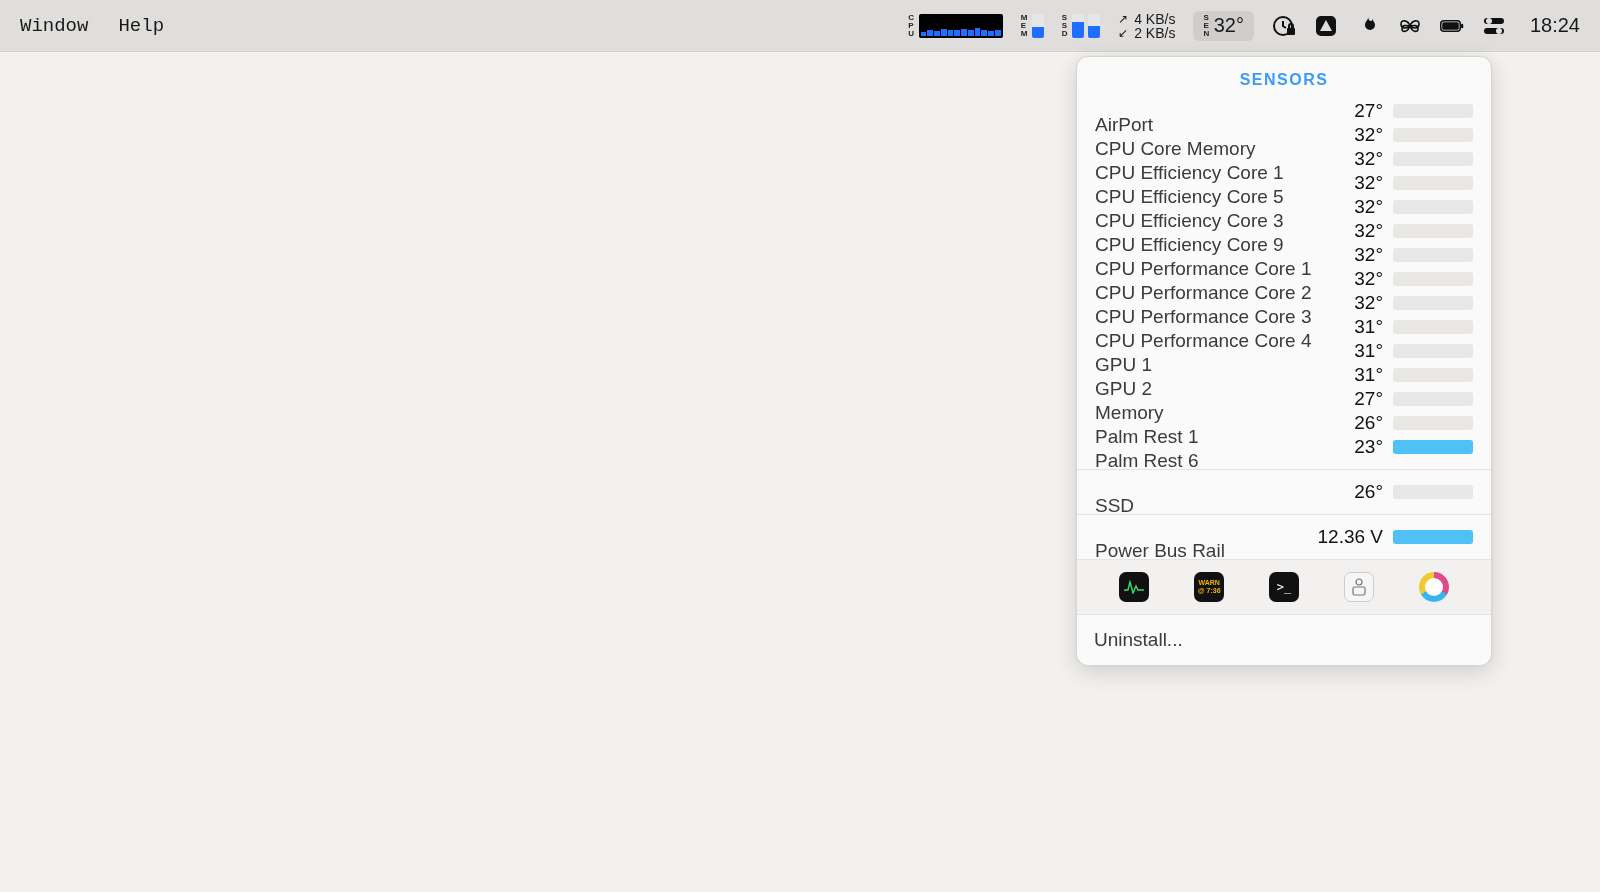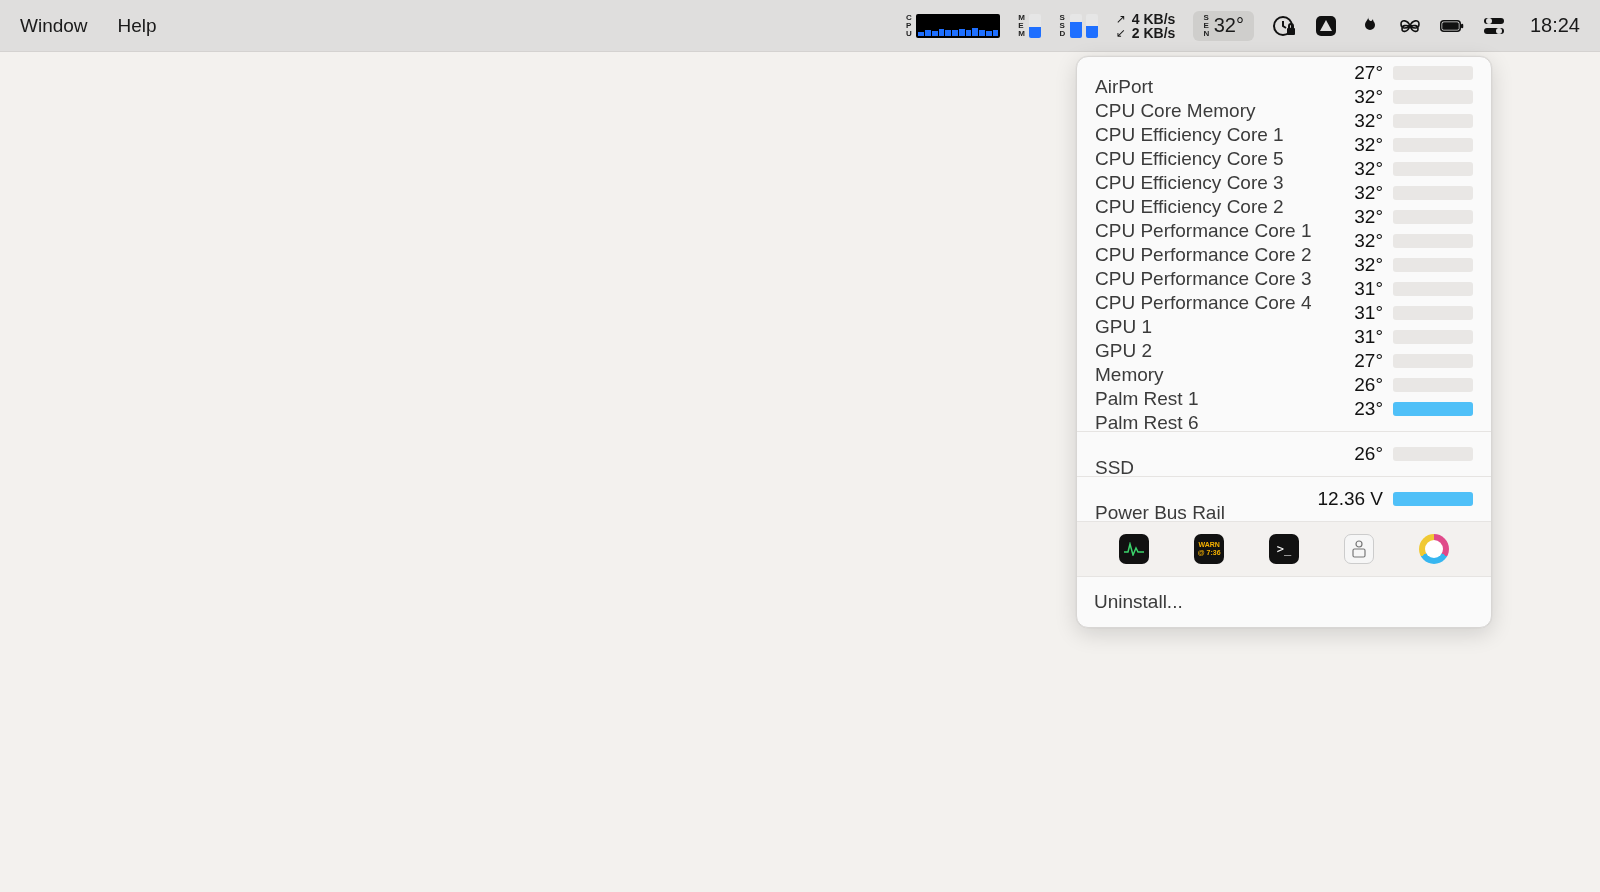--- a/index.html
+++ b/index.html
@@ -15,21 +15,21 @@
   
   .menubar {
     height: 52px;
     background: #dfdedd;
     display: flex;
     align-items: center;
     padding: 0 20px 0 20px;
     gap: 0;
     border-bottom: 1px solid #d4d2d0;
   }
-  .menu-left { display: flex; gap: 30px; font-size: 19px; }
+  .menu-left { display: flex; gap: 30px; font-size: 19px; font-family: Liberation Mono, monospace; }
   .menu-item { cursor: default; }
   .menu-right {
     margin-left: auto;
     display: flex;
     align-items: center;
     gap: 18px;
     font-size: 16px;
     font-weight: 500;
   }
 
@@ -56,21 +56,21 @@
   .cpu-graph span:nth-child(7){height:32%} .cpu-graph span:nth-child(8){height:26%}
   .cpu-graph span:nth-child(9){height:40%} .cpu-graph span:nth-child(10){height:30%}
   .cpu-graph span:nth-child(11){height:22%} .cpu-graph span:nth-child(12){height:28%}
 
   .bar-icon { width: 12px; height: 24px; background: #e6e6e6; border-radius: 2px; position:relative; overflow:hidden;}
   .bar-icon::after { content:""; position:absolute; bottom:0; left:0; right:0; background:#1e6fff; }
   .mem .bar-icon::after { height: 45%; }
   .ssd .bar-icon::after { height: 65%; }
   .ssd .bar-icon.b2::after{ height: 50%; }
 
-  .net-rates { display:flex; flex-direction:column; line-height:14px; font-size:14px; font-weight:700;}
+  .net-rates { display:flex; flex-direction:column; line-height:14px; font-size:14px; font-weight:400;}
   .net-arrows { display:flex; flex-direction:column; font-size:12px; line-height:14px; margin-right:2px; }
 
   .sen-pill {
     display:flex; align-items:center; gap:4px;
     background:#cfcecc; border-radius:6px; padding:3px 10px;
     font-size:20px; font-weight:400;
   }
 
   .status-icon { width:24px; height:24px; display:flex; align-items:center; justify-content:center; }
   .status-icon svg { width:24px; height:24px; }
@@ -242,20 +242,21 @@
           <rect x="2" y="14" width="20" height="6" rx="3"></rect>
           <circle cx="17" cy="17" r="3" fill="#dfdedd"></circle>
         </svg>
     </div>
 
     <span class="clock">18:24</span>
   </div>
 </div>
 
 <div class="panel">
+  <div class="panel-title">SENSORS</div>
 
   <div class="section" id="sensor-rows">
       <div class="row">
         <span class="label">AirPort</span>
         <span class="value">27°</span>
         <span class="bar">
           <i style="width: 0%;"></i>
         </span>
       </div>
       <div class="row">
@@ -280,21 +281,21 @@
         </span>
       </div>
       <div class="row">
         <span class="label">CPU Efficiency Core 3</span>
         <span class="value">32°</span>
         <span class="bar">
           <i style="width: 0%;"></i>
         </span>
       </div>
       <div class="row">
-        <span class="label">CPU Efficiency Core 2</span>
+        <span class="label">CPU Efficiency Core 9</span>
         <span class="value">32°</span>
         <span class="bar">
           <i style="width: 0%;"></i>
         </span>
       </div>
       <div class="row">
         <span class="label">CPU Performance Core 1</span>
         <span class="value">32°</span>
         <span class="bar">
           <i style="width: 0%;"></i>

